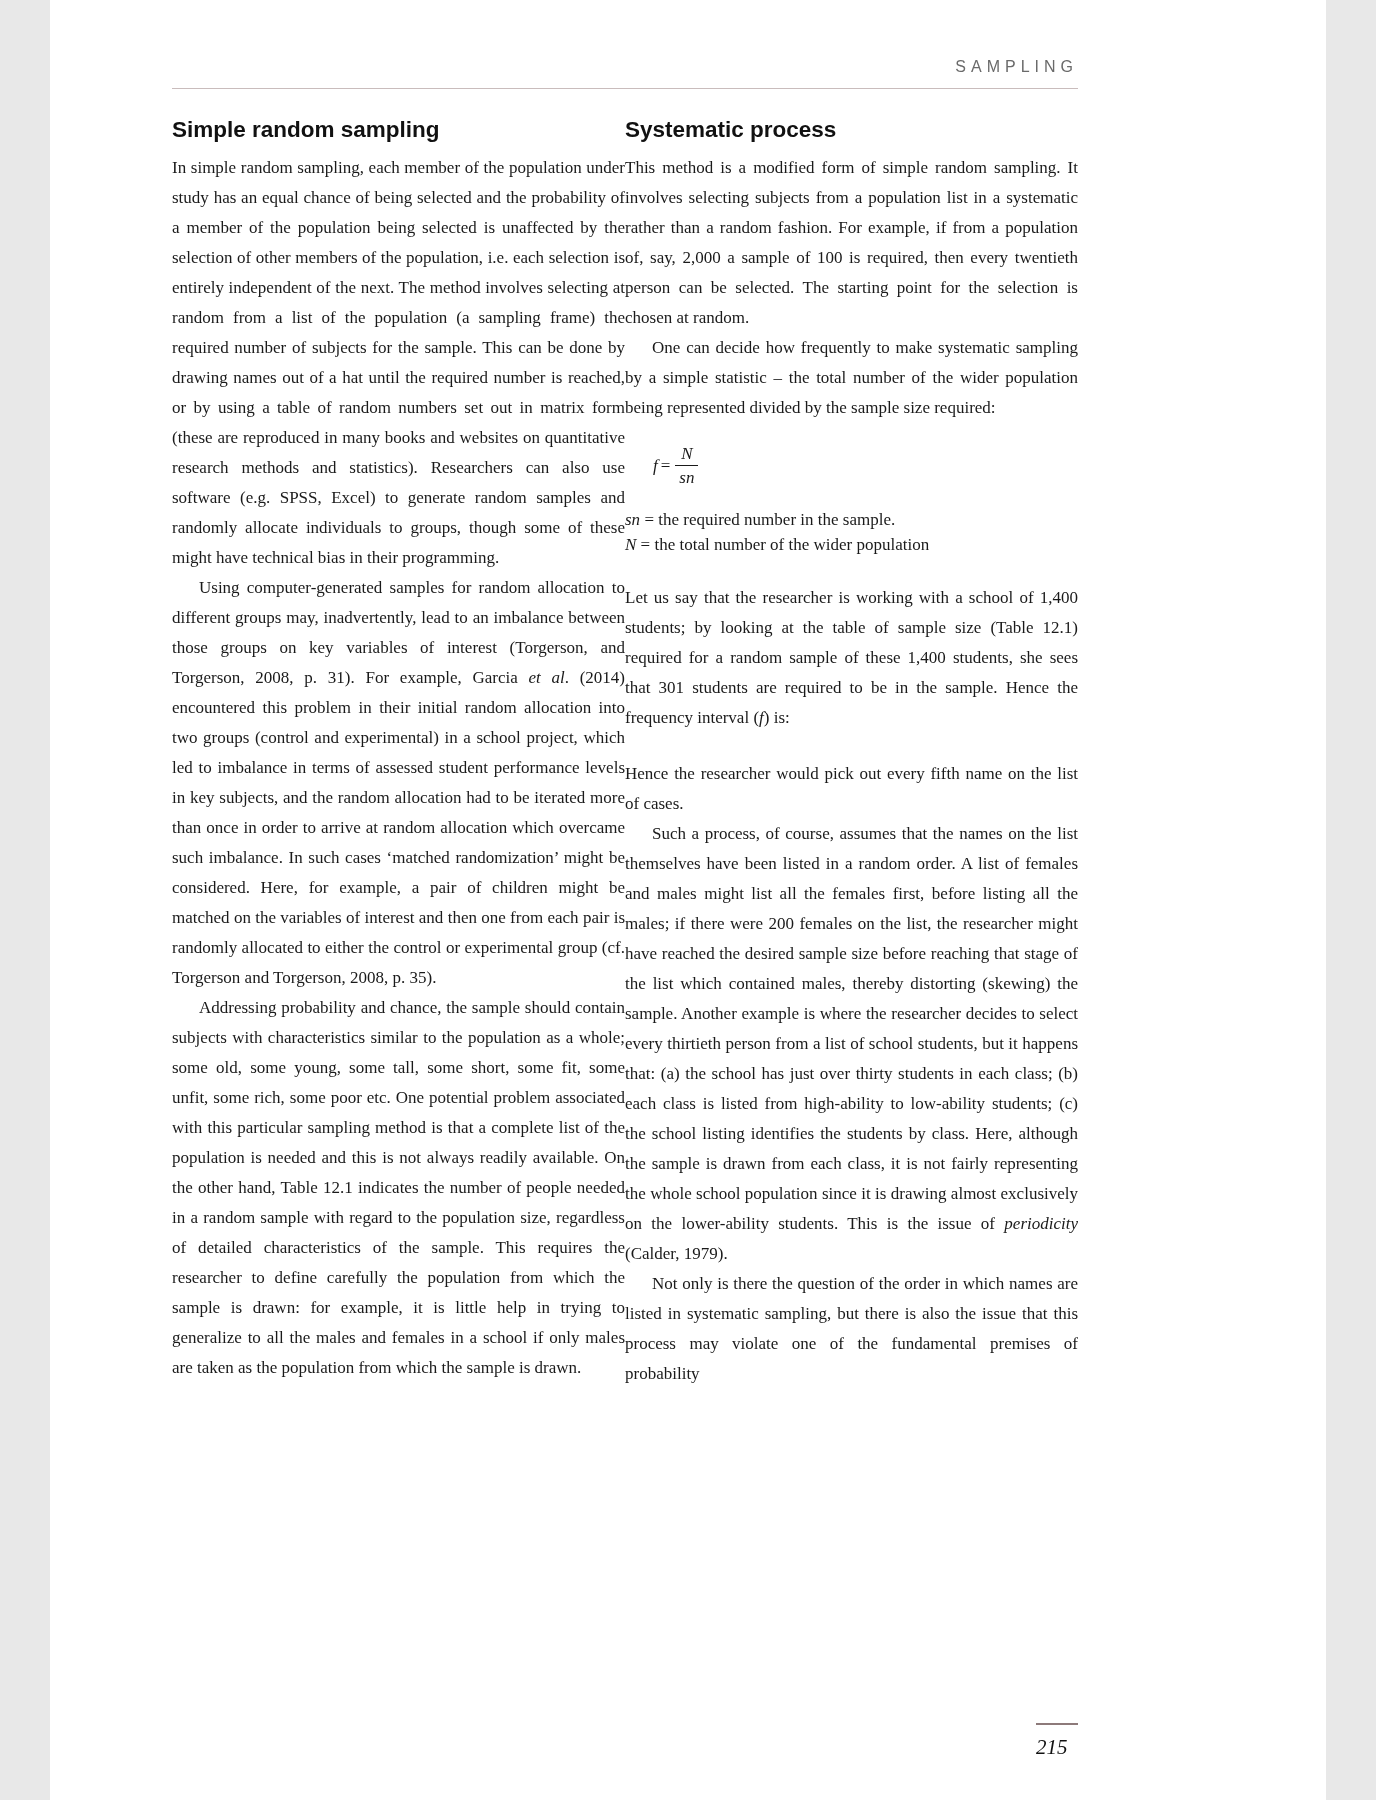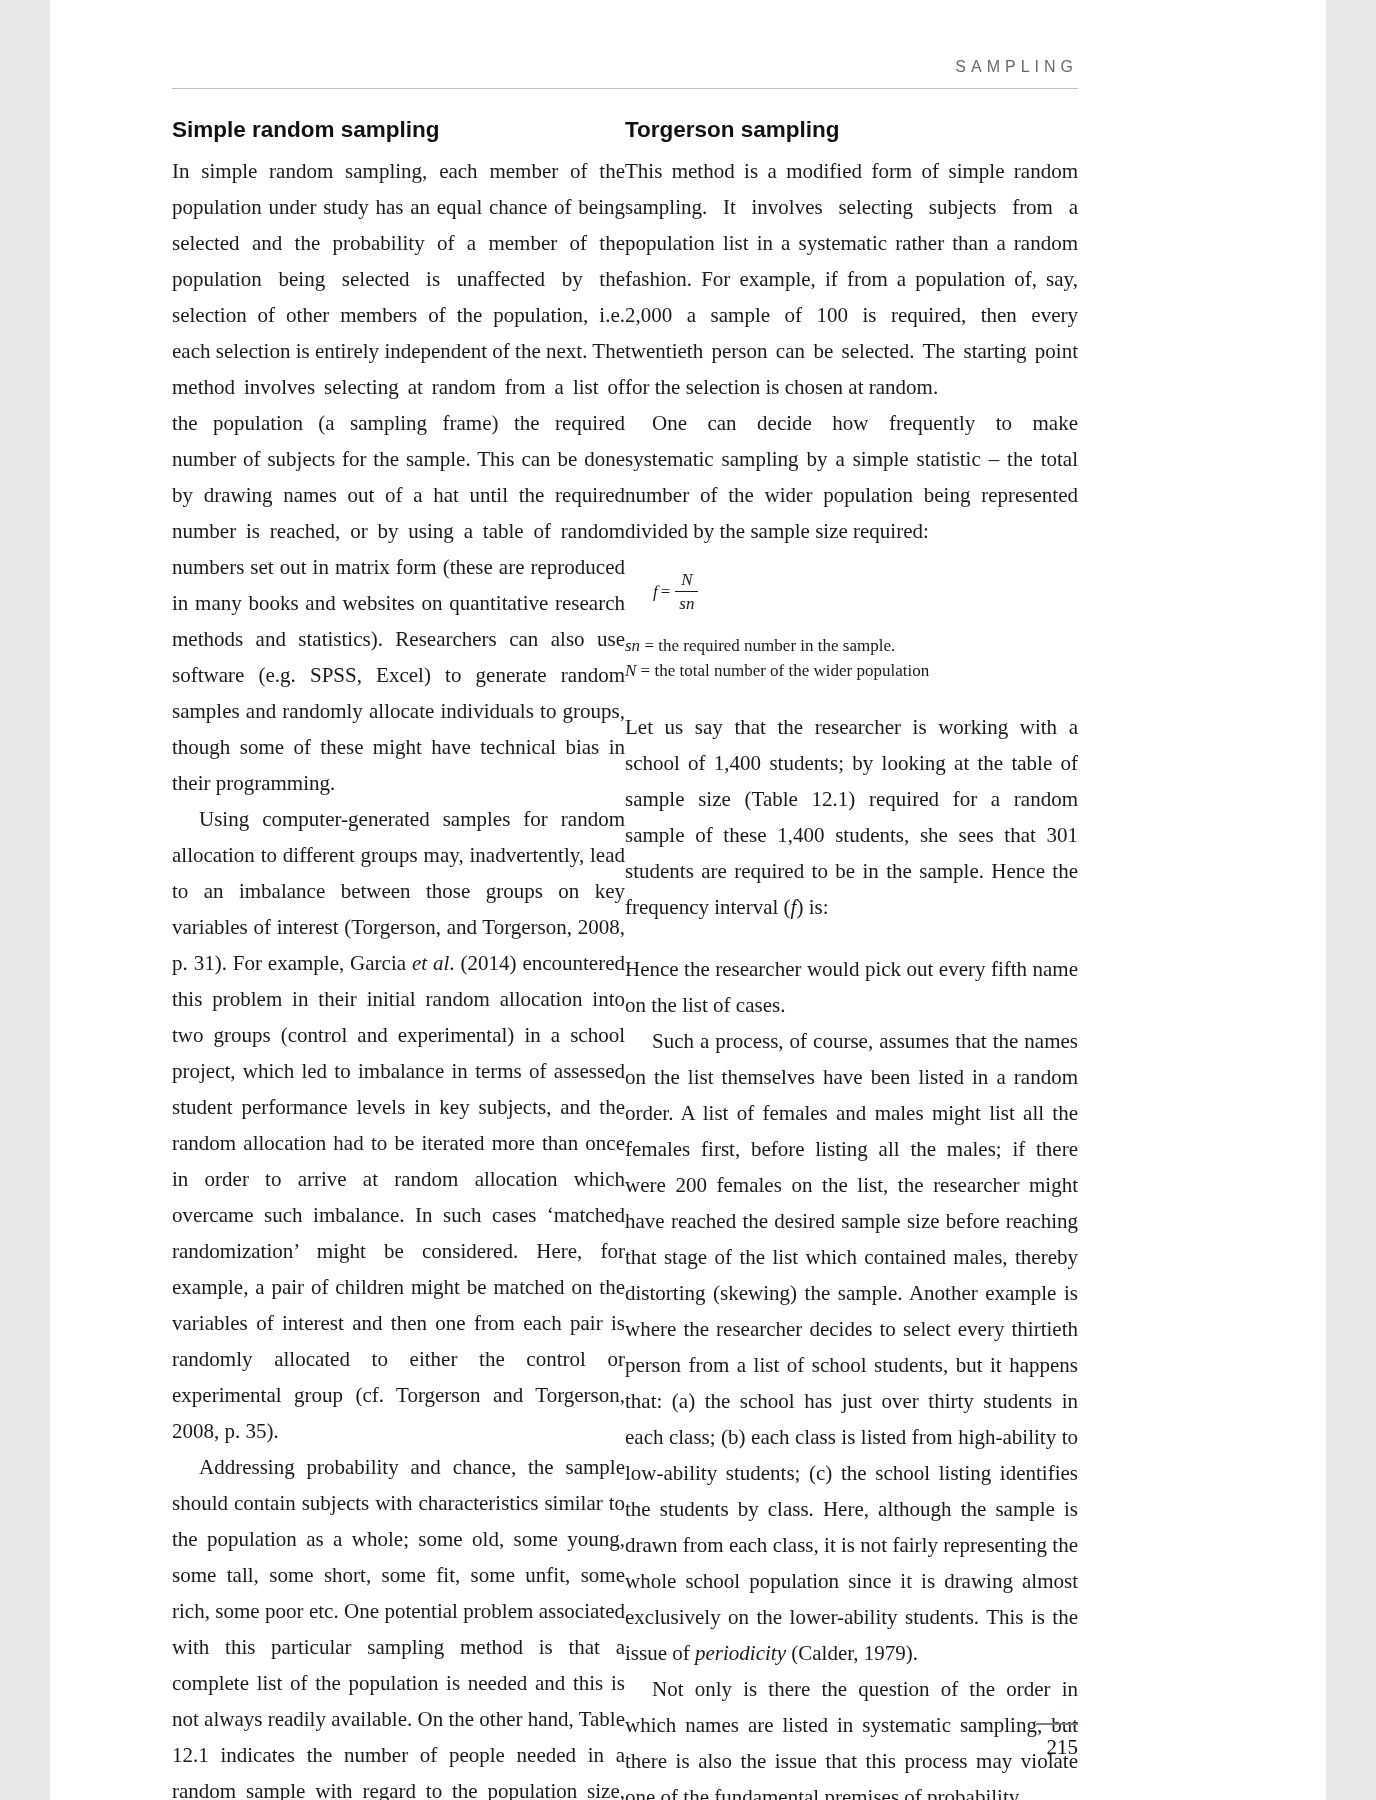--- a/index.html
+++ b/index.html
@@ -17,35 +17,35 @@
     font-size:16px; letter-spacing:5px; color:#6a6a6a;
   }
   .header-rule { height:1px; background:#c9bcbc; margin-top:12px; }
   .columns { display:flex; margin-top:28px; }
   .col { width:486.5px; }
   .heading {
     font-family:"Liberation Sans", sans-serif;
     font-size:22.5px; font-weight:700; color:#111;
     margin-bottom:10px;
   }
-  .body { font-size:21px; line-height:36px; text-align:justify; }
+  .body { font-size:17px; line-height:30px; text-align:justify; }
   .indent { text-indent:27px; }
   .it { font-style:italic; }
   .formula {
     margin:20px 0 18px 28px; font-size:17px; line-height:1.25;
     display:flex; align-items:center;
   }
   .eq { margin:0 5px 0 3px; }
   .frac { display:inline-flex; flex-direction:column; text-align:center; }
   .frac .num { padding:0 4px 1px; }
   .frac .den { border-top:1.3px solid #1a1a1a; padding:1px 4px 0; }
   .defs { font-size:17px; line-height:25px; margin:2px 0 26px; }
   .result { margin-left:5px; white-space:nowrap; }
   .gap-before { margin-top:26px; }
-  .page-footer { position:absolute; right:248px; bottom:40px; text-align:right; }
+  .page-footer { position:absolute; right:248px; bottom:40px; text-align:left;font-style:italic; }
   .footer-rule { width:42px; height:2px; background:#8d7a7a; margin:0 0 10px auto; }
   .page-number { font-size:21px; color:#111; }
 </style>
 </head>
 <body>
 
 <div class="page">
 
   <header class="page-header">
     <span class="running-head">SAMPLING</span>
@@ -55,21 +55,21 @@
   <main class="columns">
 
     <section class="col">
       <h2 class="heading">Simple random sampling</h2>
       <p class="body flush">In simple random sampling, each member of the population under study has an equal chance of being selected and the probability of a member of the population being selected is unaffected by the selection of other members of the population, i.e. each selection is entirely independent of the next. The method involves selecting at random from a list of the population (a sampling frame) the required number of subjects for the sample. This can be done by drawing names out of a hat until the required number is reached, or by using a table of random numbers set out in matrix form (these are reproduced in many books and websites on quantitative research methods and statistics). Researchers can also use software (e.g. SPSS, Excel) to generate random samples and randomly allocate individuals to groups, though some of these might have technical bias in their programming.</p>
       <p class="body indent"><span>Using computer-generated samples for random allocation to different groups may, inadvertently, lead to an imbalance between those groups on key variables of interest (Torgerson, and Torgerson, 2008, p. 31). For example, Garcia </span><span class="it">et al</span><span>. (2014) encountered this problem in their initial random allocation into two groups (control and experimental) in a school project, which led to imbalance in terms of assessed student performance levels in key subjects, and the random allocation had to be iterated more than once in order to arrive at random allocation which overcame such imbalance. In such cases ‘matched randomization’ might be considered. Here, for example, a pair of children might be matched on the variables of interest and then one from each pair is randomly allocated to either the control or experimental group (cf. Torgerson and Torgerson, 2008, p. 35).</span></p>
       <p class="body indent">Addressing probability and chance, the sample should contain subjects with characteristics similar to the population as a whole; some old, some young, some tall, some short, some fit, some unfit, some rich, some poor etc. One potential problem associated with this particular sampling method is that a complete list of the population is needed and this is not always readily available. On the other hand, Table 12.1 indicates the number of people needed in a random sample with regard to the population size, regardless of detailed characteristics of the sample. This requires the researcher to define carefully the population from which the sample is drawn: for example, it is little help in trying to generalize to all the males and females in a school if only males are taken as the population from which the sample is drawn.</p>
     </section>
 
     <section class="col">
-      <h2 class="heading">Torgerson sampling</h2>
+      <h2 class="heading">Systematic process</h2>
       <p class="body flush">This method is a modified form of simple random sampling. It involves selecting subjects from a population list in a systematic rather than a random fashion. For example, if from a population of, say, 2,000 a sample of 100 is required, then every twentieth person can be selected. The starting point for the selection is chosen at random.</p>
       <p class="body indent">One can decide how frequently to make systematic sampling by a simple statistic – the total number of the wider population being represented divided by the sample size required:</p>
 
       <div class="formula">
         <span class="it">f</span>
           <span class="eq">=</span>
           <span class="frac">
             <span class="num it">N</span>
             <span class="den it">sn</span>
           </span>

